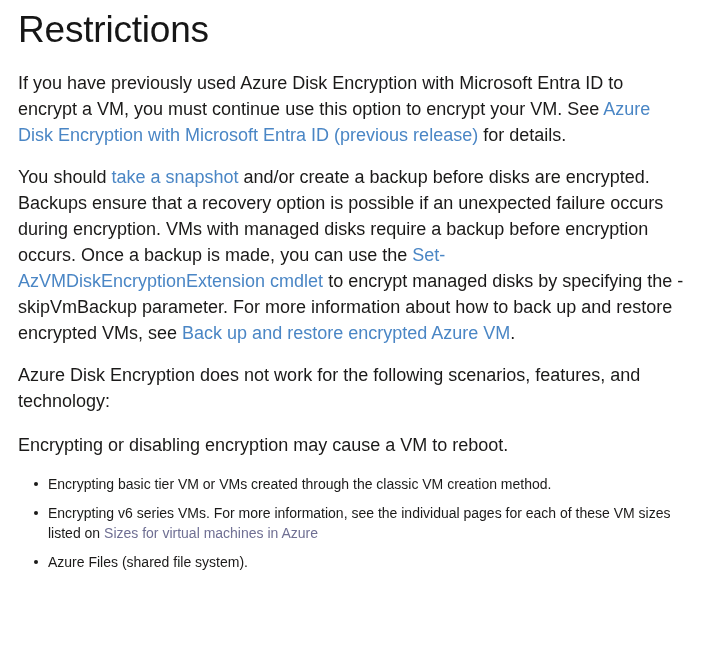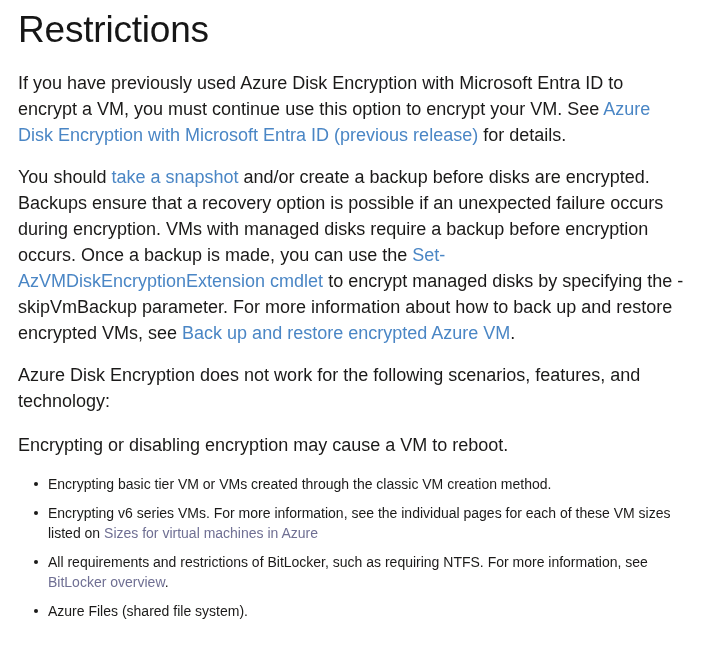--- a/index.html
+++ b/index.html
@@ -81,17 +81,16 @@
 
   <p class="para"><span>You should </span><a class="link" href="#">take a snapshot</a><span> and/or create a backup before disks are encrypted. Backups ensure that a recovery option is possible if an unexpected failure occurs during encryption. VMs with managed disks require a backup before encryption occurs. Once a backup is made, you can use the </span><a class="link" href="#">Set-AzVMDiskEncryptionExtension cmdlet</a><span> to encrypt managed disks by specifying the -skipVmBackup parameter. For more information about how to back up and restore encrypted VMs, see </span><a class="link" href="#">Back up and restore encrypted Azure VM</a><span>.</span></p>
 
   <p class="para tight">Azure Disk Encryption does not work for the following scenarios, features, and technology:</p>
 
   <p class="para">Encrypting or disabling encryption may cause a VM to reboot.</p>
 
   <ul class="restriction-list" id="restriction-list">
       <li><span>Encrypting basic tier VM or VMs created through the classic VM creation method.</span></li>
       <li><span>Encrypting v6 series VMs. For more information, see the individual pages for each of these VM sizes listed on </span><a class="link visited" href="#">Sizes for virtual machines in Azure</a></li>
-      <li><span>All requirements and restrictions of BitLocker, such as requiring NTFS. For more information, see </span><a class="link visited" href="#">BitLocker overview</a><span>.</span></li>
       <li><span>Azure Files (shared file system).</span></li>
     </ul>
 
 </div>
 
 </body></html>

